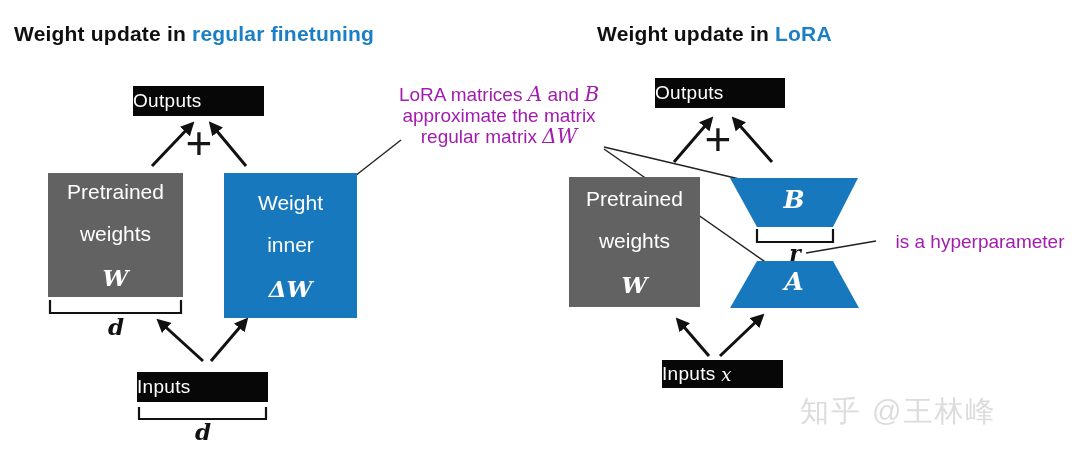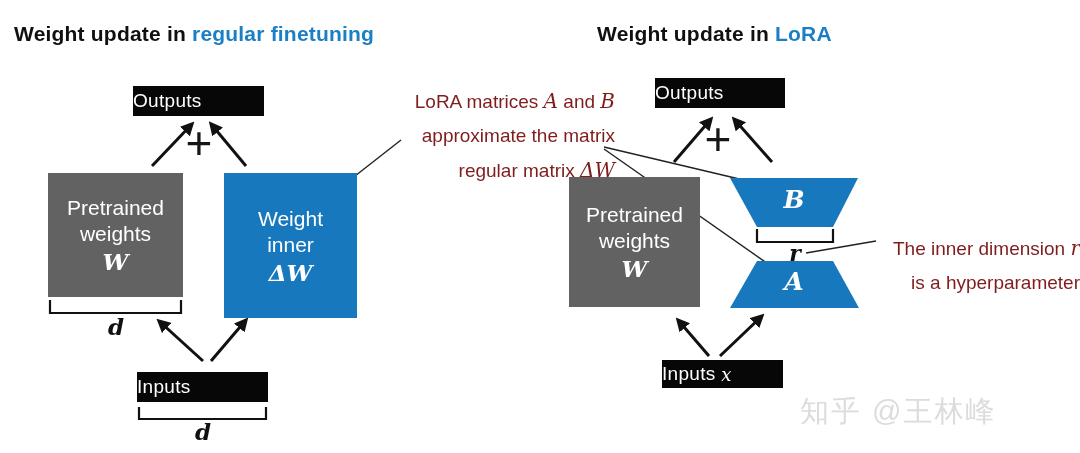--- a/index.html
+++ b/index.html
@@ -9,29 +9,29 @@
   }
   .abs{position:absolute;}
   .title{font-size:21px;font-weight:bold;color:#101010;white-space:nowrap;letter-spacing:.2px;}
   .title .hl{color:var(--title-blue);}
   .io-box{
     background:var(--box-black);color:#fff;display:flex;align-items:center;
     font-size:19px;font-weight:500;letter-spacing:.3px;
   }
   .big-box{
     color:#fff;display:flex;flex-direction:column;align-items:center;justify-content:center;
-    font-size:21px;line-height:26px;text-align:center;font-weight:500;
+    font-size:21px;line-height:26px;text-align:center;font-weight:500;gap:16px;
   }
   .gray-box{background:var(--box-gray);}
   .blue-box{background:var(--accent-blue);}
   .math{font-family:"DejaVu Serif",serif;font-style:italic;}
   .box-sym{font-family:"DejaVu Serif",serif;font-style:italic;font-size:23px;font-weight:bold;margin-top:2px;}
   .plus{font-size:46px;font-weight:400;color:#161616;text-align:center;line-height:46px;}
   .dim-label{font-family:"DejaVu Serif",serif;font-style:italic;font-size:23px;font-weight:bold;color:#111;text-align:center;}
-  .note{font-size:19px;line-height:34px;text-align:right;color:#7f1d1d;}
+  .note{font-size:19px;line-height:21px;text-align:center;color:#a21caf;}
   .note .math{font-size:20px;}
   .shape-label{
     color:#fff;font-family:"DejaVu Serif",serif;font-style:italic;font-weight:bold;
     font-size:25px;text-align:center;
   }
   .watermark{
     font-size:29px;letter-spacing:2px;color:var(--watermark-gray);
     text-shadow:2px 2px 0 #ffffff;white-space:nowrap;
   }
   svg.overlay{position:absolute;left:0;top:0;pointer-events:none;}
@@ -135,19 +135,18 @@
 
   <div class="abs dim-label" style="left:777px;top:240px;width:36px;font-size:22px;">r</div>
 
   <div class="abs shape-label" style="left:769px;top:267px;width:50px;">A</div>
 
   <div class="abs io-box" style="left:662px;top:360px;width:121px;height:28px;">
     <span>Inputs </span>&nbsp;<span class="math" style="font-size:18px;">x</span>
   </div>
 
   <div class="abs note" style="left:880px;top:231px;width:200px;">
-    <div><span>The inner dimension </span><span class="math">r</span></div>
     <div>is a hyperparameter</div>
   </div>
 
   <div class="abs watermark" style="left:800px;top:392px;">知乎 @王林峰</div>
 
 </div>
 
 </body></html>

